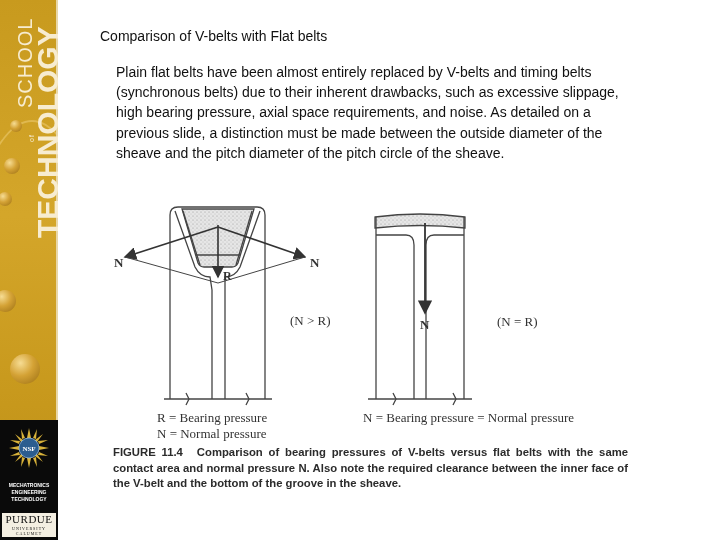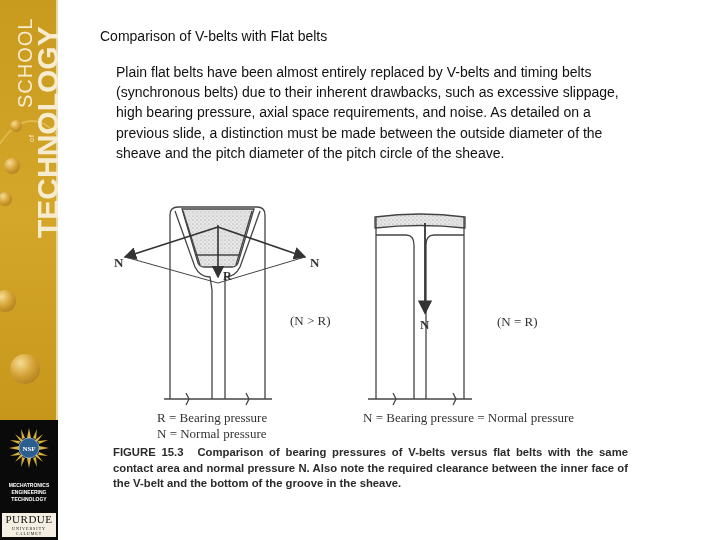--- a/index.html
+++ b/index.html
@@ -173,15 +173,15 @@
   <div class="fig-label" style="left:123px;top:74px;font-weight:bold;font-size:12px;">R</div>
   <div class="fig-label" style="left:190px;top:118px;">(N &gt; R)</div>
   <div class="fig-label" style="left:320px;top:122px;font-weight:bold;">N</div>
   <div class="fig-label" style="left:397px;top:119px;">(N = R)</div>
 
   <div class="cap-legend" style="left:57px;top:215px;">R = Bearing pressure</div>
   <div class="cap-legend" style="left:263px;top:215px;">N = Bearing pressure = Normal pressure</div>
   <div class="cap-legend" style="left:57px;top:231px;">N = Normal pressure</div>
 
   <div class="caption">
-    <span class="fignum">FIGURE 15.3</span><span>Comparison of bearing pressures of V-belts versus flat belts with the same contact area and normal pressure N. Also note the required clearance between the inner face of the V-belt and the bottom of the groove in the sheave.</span>
+    <span class="fignum">FIGURE 11.4</span><span>Comparison of bearing pressures of V-belts versus flat belts with the same contact area and normal pressure N. Also note the required clearance between the inner face of the V-belt and the bottom of the groove in the sheave.</span>
   </div>
 </div>
 
 </body></html>

